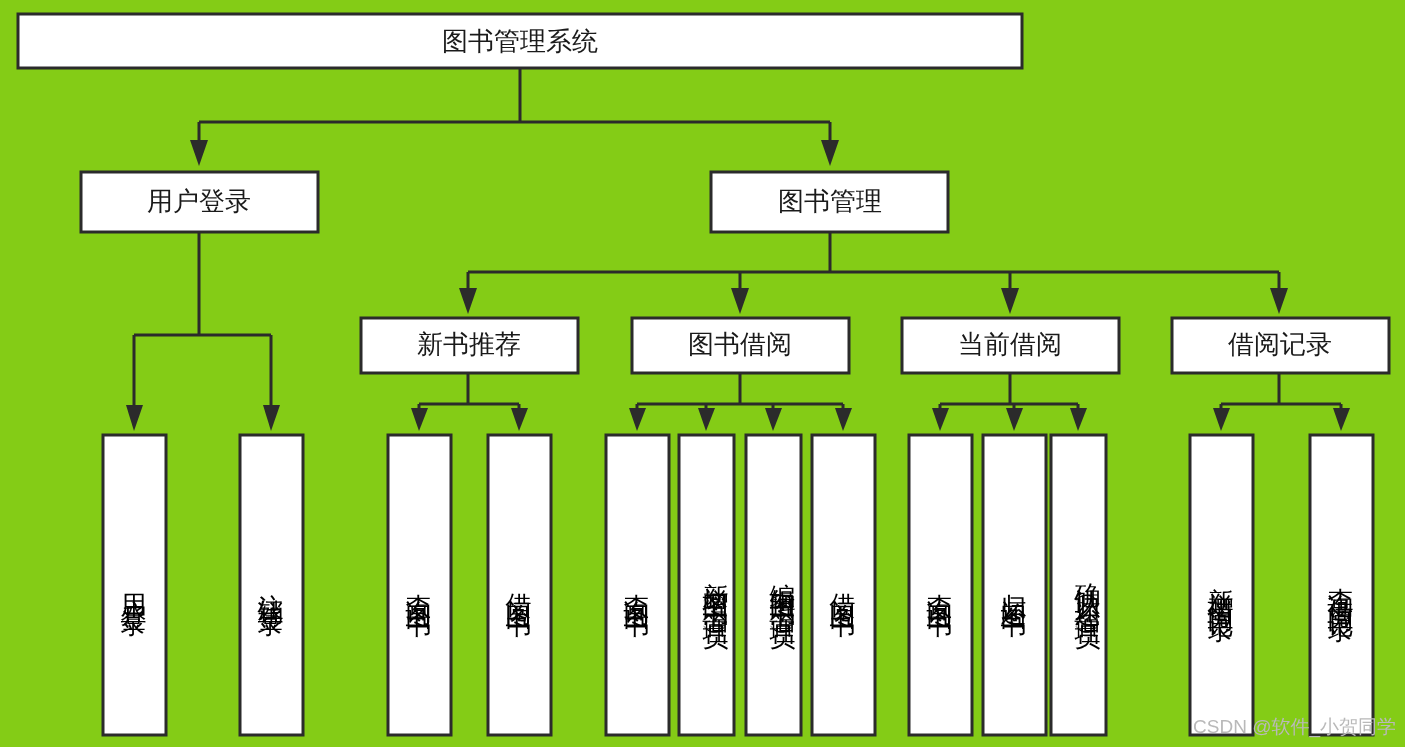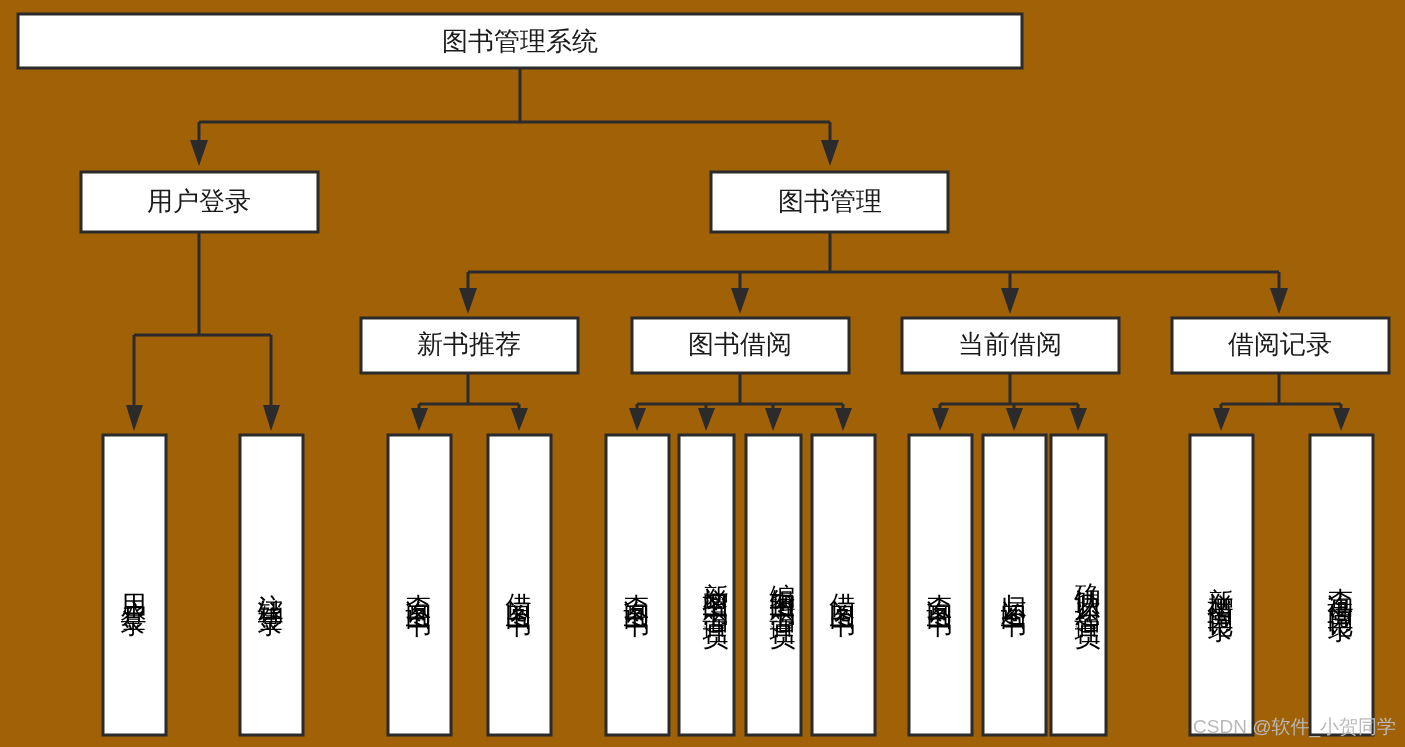--- a/index.html
+++ b/index.html
@@ -7,21 +7,21 @@
     padding: 0;
     background: #ffffff;
   }
   body {
     font-family: "Liberation Sans", sans-serif;
   }
   #diagram-root {
     position: relative;
     width: 1405px;
     height: 747px;
-    background: #a16207;
+    background: #84cc16;
     overflow: hidden;
   }
   svg#diagram-svg {
     position: absolute;
     top: 0;
     left: 0;
     width: 1405px;
     height: 747px;
   }
   .node-box {

